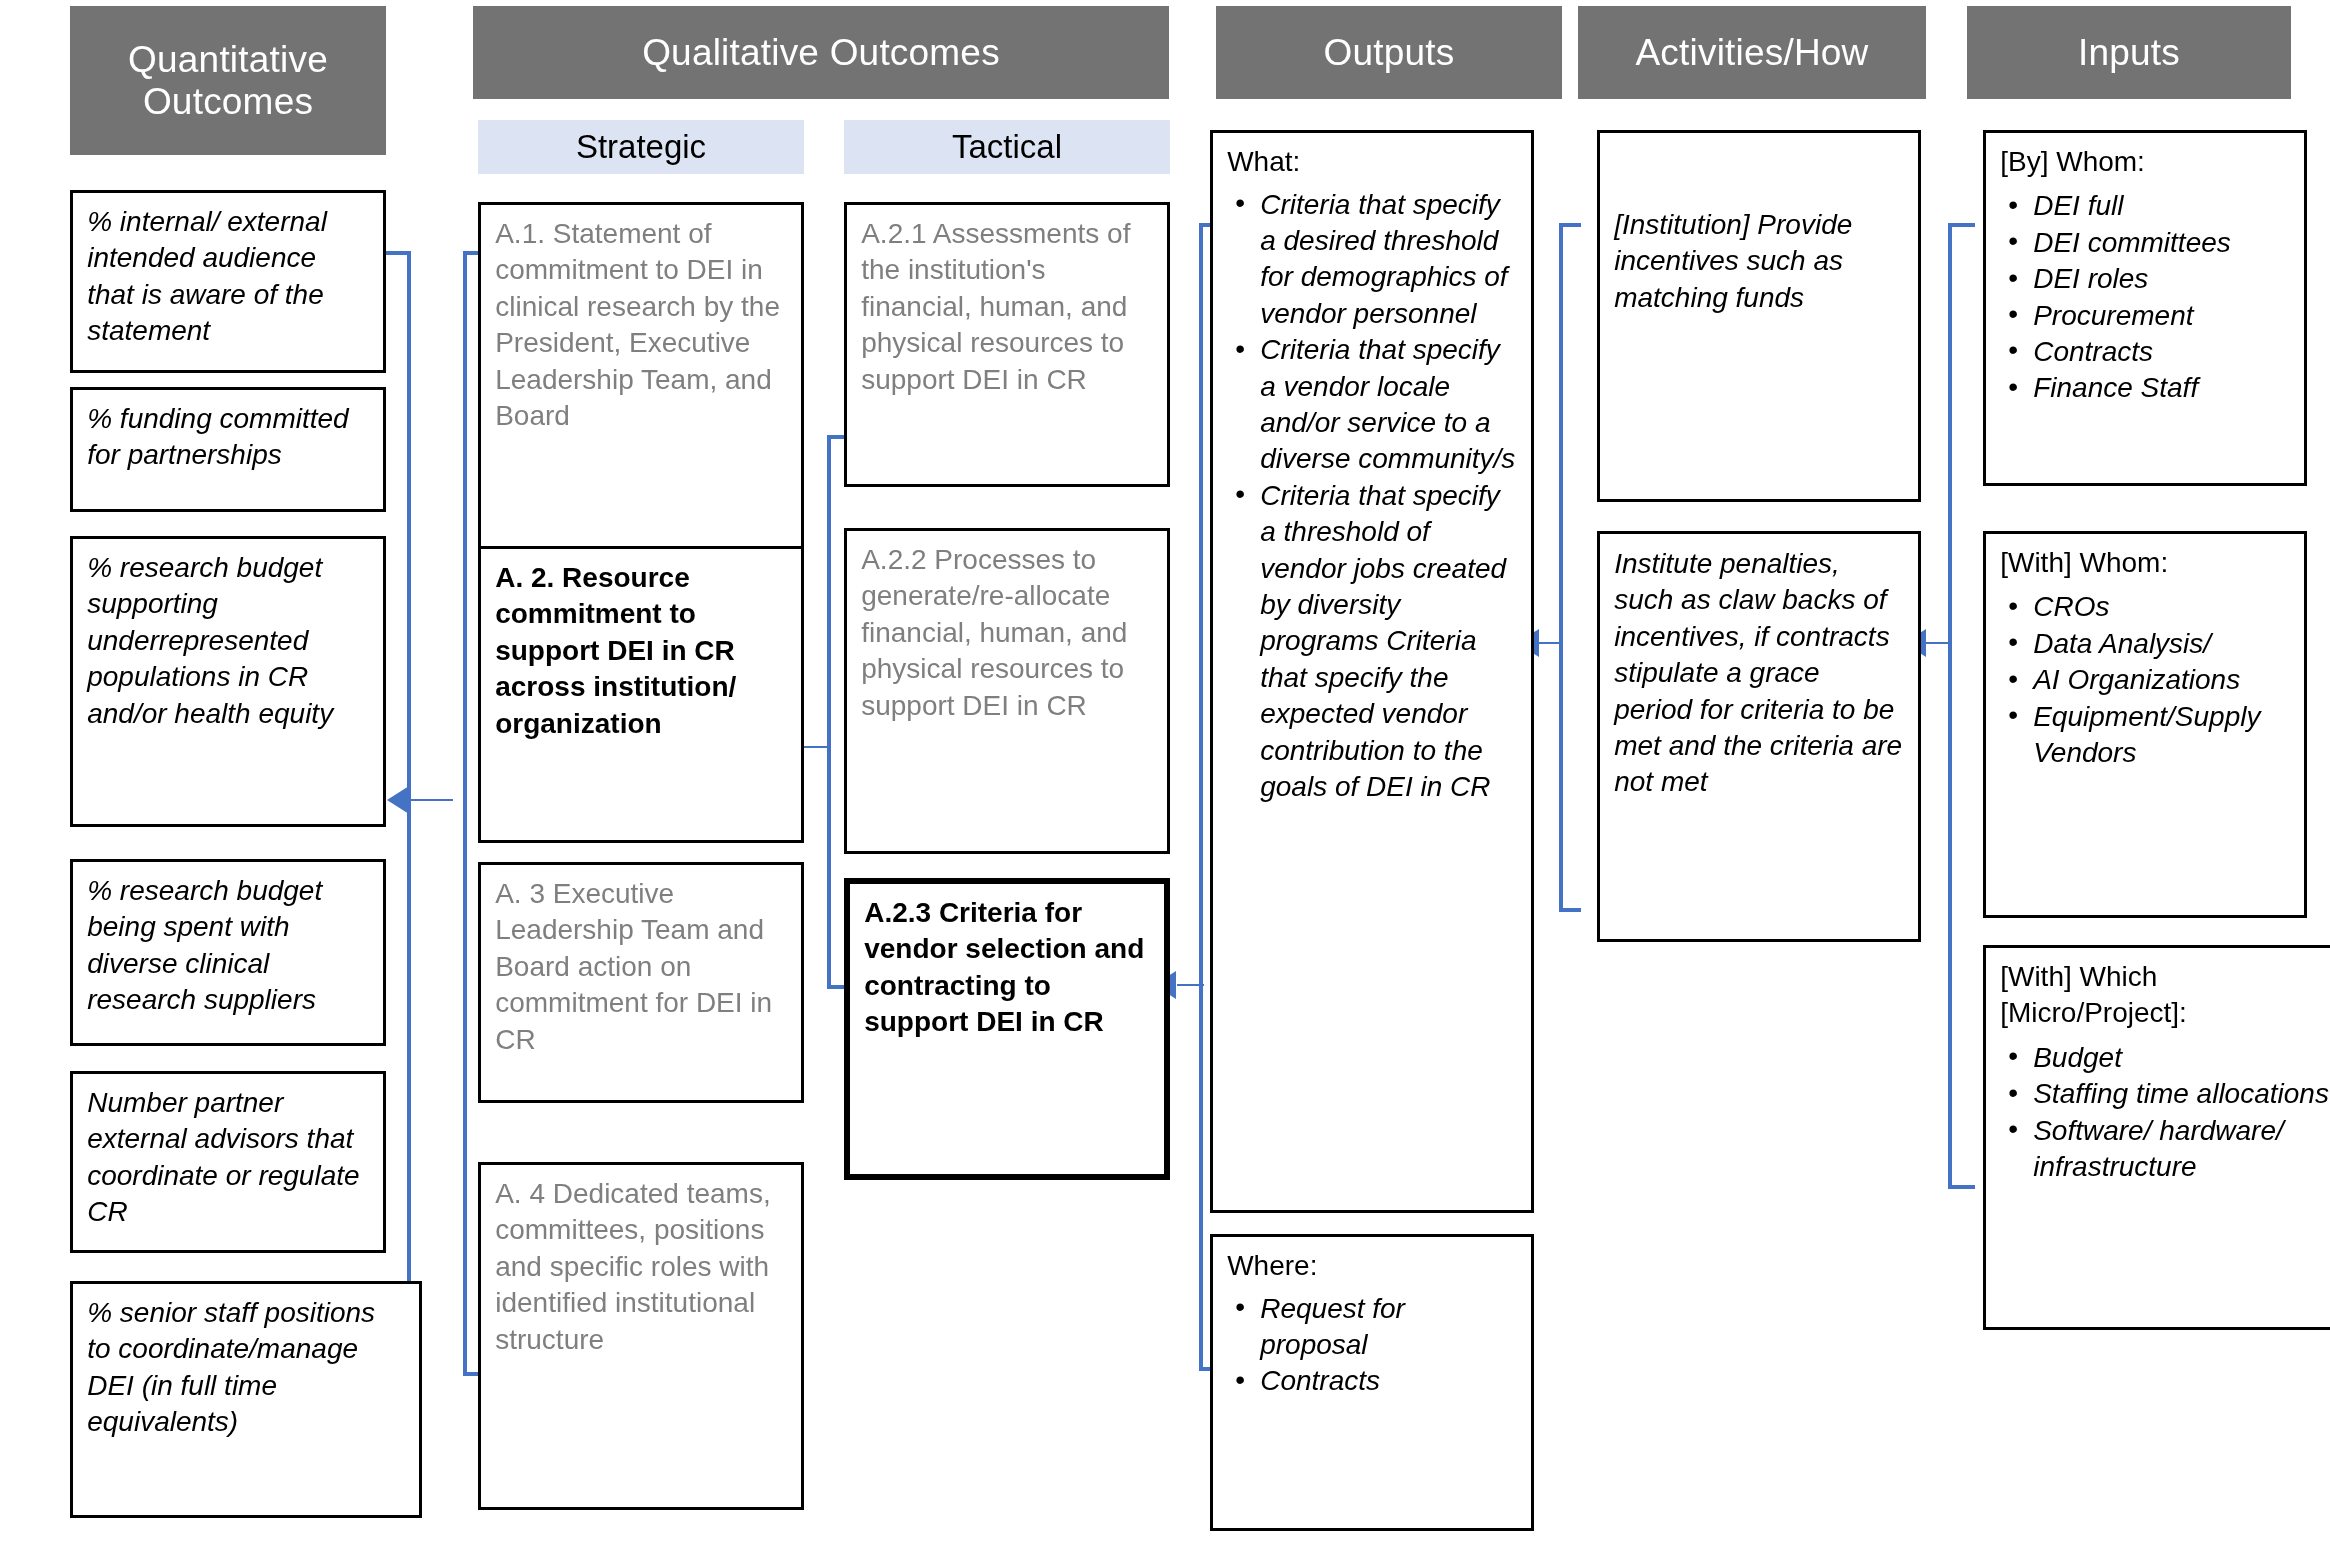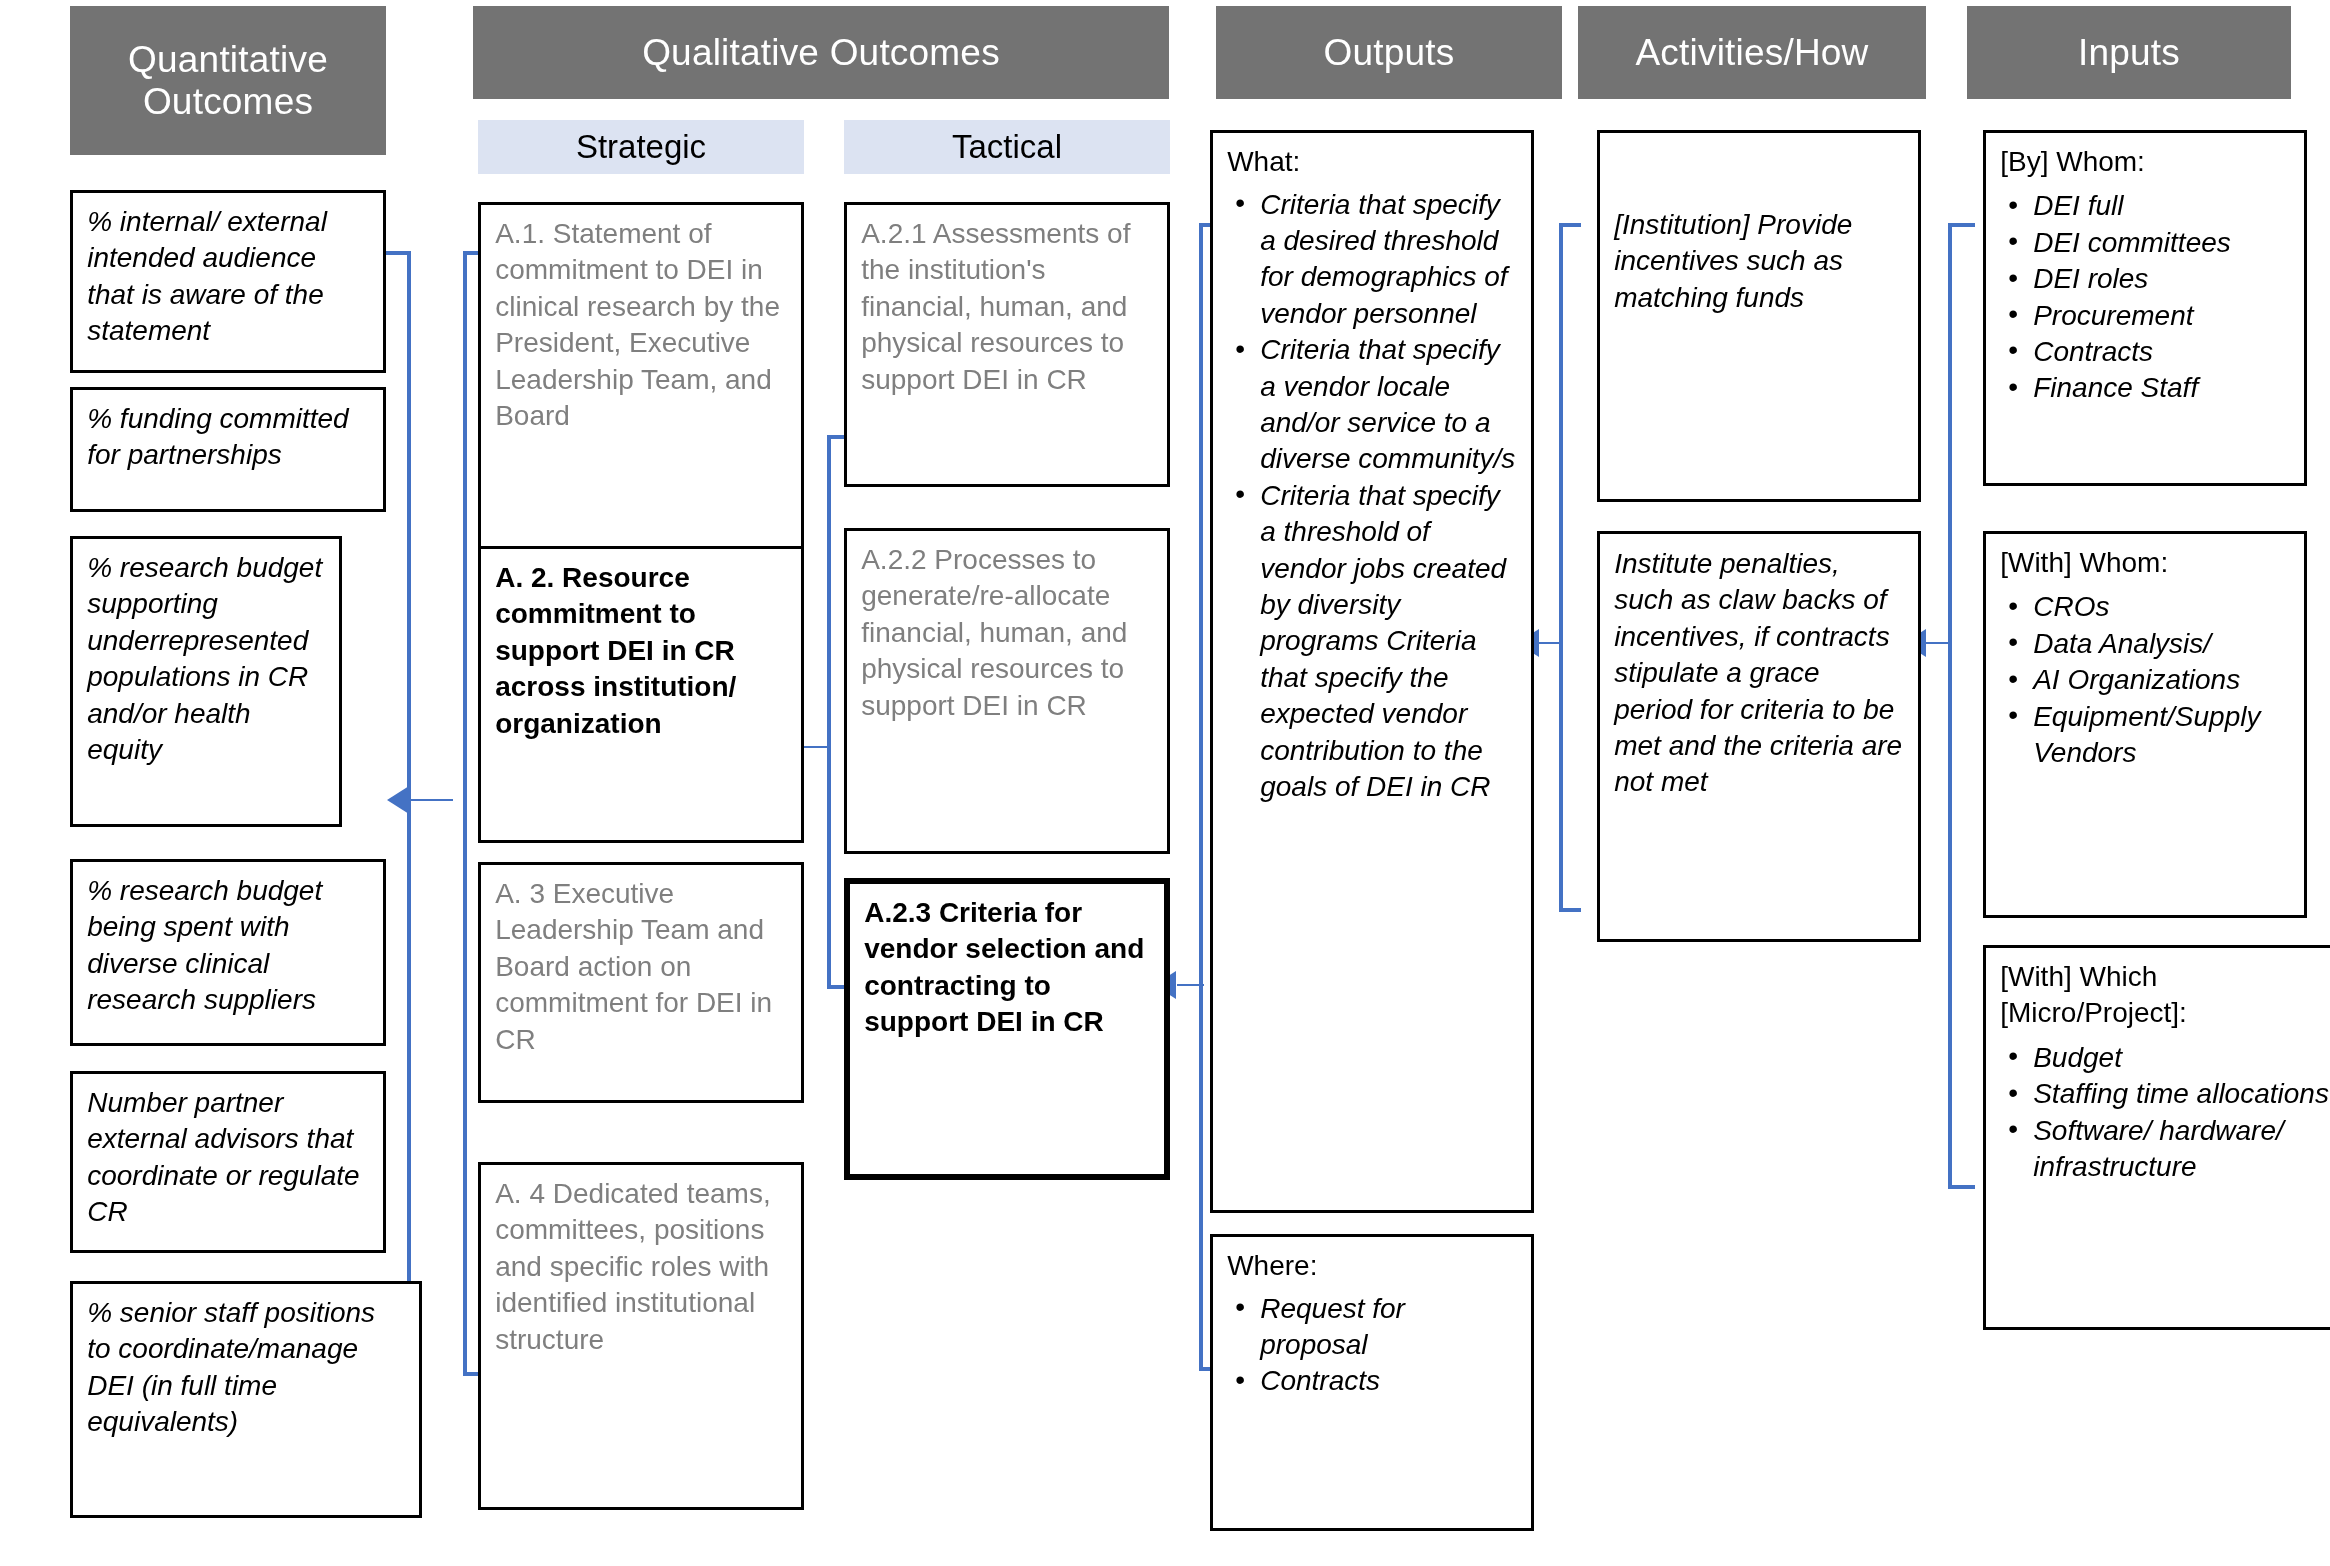--- a/index.html
+++ b/index.html
@@ -121,21 +121,21 @@
   <div class="arrow" style="left:1904px;top:629px;"></div>
 
   <div class="box" style="left:70px;top:190px;width:316px;height:183px;">
     <p class="ital">% internal/ external intended audience that is aware of the statement</p>
   </div>
 
   <div class="box" style="left:70px;top:387px;width:316px;height:125px;">
     <p class="ital">% funding committed for partnerships</p>
   </div>
 
-  <div class="box" style="left:70px;top:536px;width:272px;height:291px;">
+  <div class="box" style="left:70px;top:536px;width:316px;height:291px;">
     <p class="ital">% research budget supporting underrepresented populations in CR and/or health equity</p>
   </div>
 
   <div class="box" style="left:70px;top:859px;width:316px;height:187px;">
     <p class="ital">% research budget being spent with diverse clinical research suppliers</p>
   </div>
 
   <div class="box" style="left:70px;top:1071px;width:316px;height:182px;">
     <p class="ital">Number partner external advisors that coordinate or regulate CR</p>
   </div>

